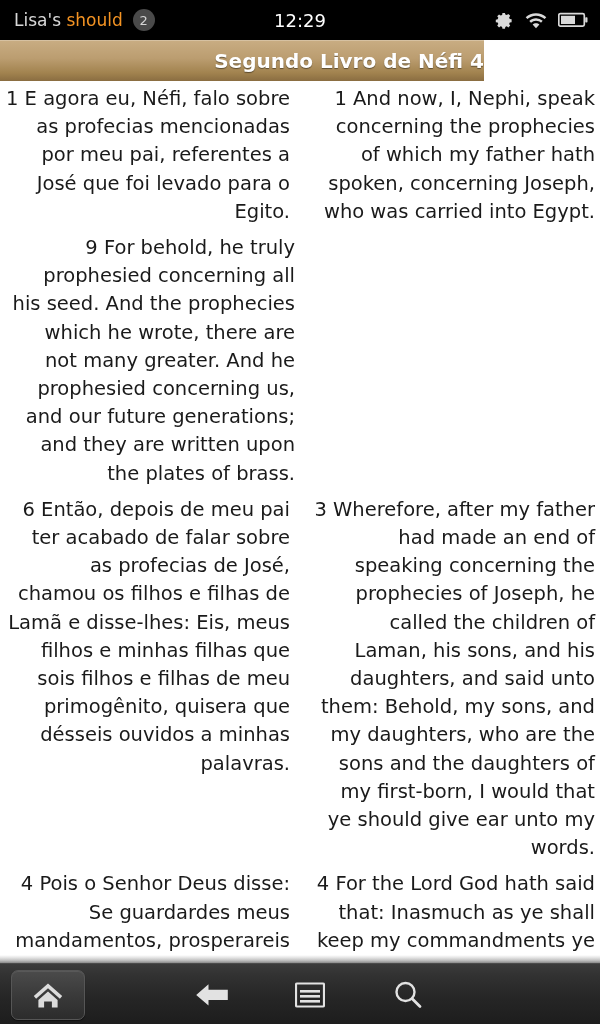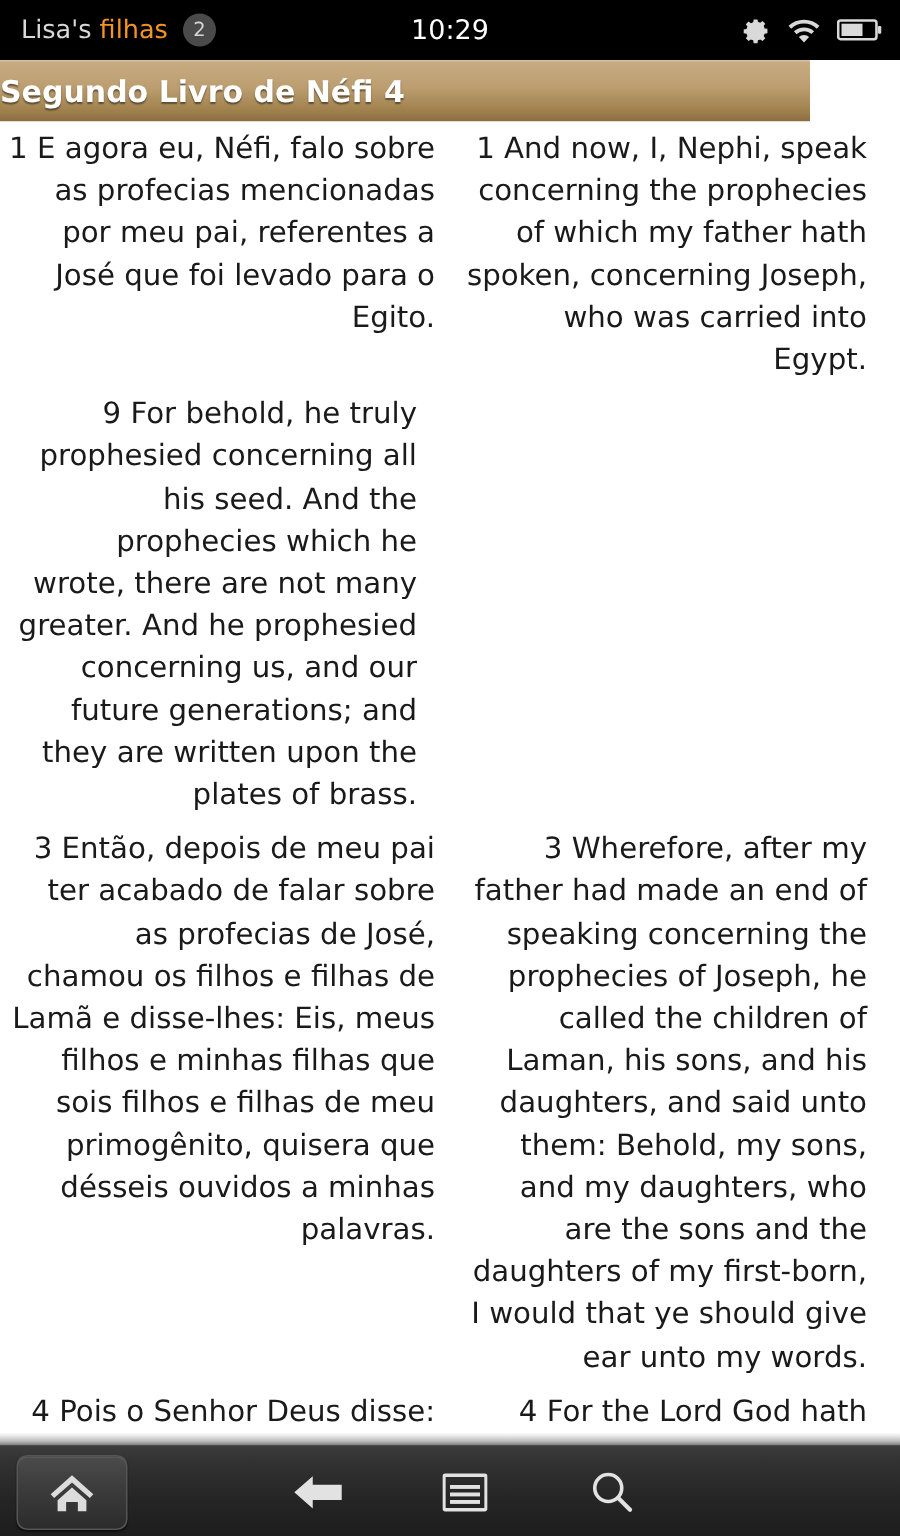--- a/index.html
+++ b/index.html
@@ -63,26 +63,26 @@
     align-items: center;
     gap: 11px;
     z-index: 2;
   }
   .status-right svg { display: block; }
 
   
   #title-bar {
     position: absolute;
     top: 40px; left: 0;
-    width: 540px;
+    width: 484px;
     height: 41px;
     background: linear-gradient(to bottom, #c9ad83 0%, #bb9d70 45%, #a2834f 80%, #8a6d41 100%);
     display: flex;
     align-items: center;
-    justify-content: flex-start;
+    justify-content: flex-end;
     box-shadow: inset 0 1px 0 rgba(255,255,255,0.25);
   }
   #title-bar .title-text {
     font-size: 20px;
     font-weight: bold;
     color: #ffffff;
     text-shadow: 0 1px 1px rgba(0,0,0,0.45);
     white-space: nowrap;
   }
 
@@ -100,21 +100,21 @@
     display: flex;
     width: 600px;
   }
   .col {
     box-sizing: border-box;
     width: 300px;
     padding: 0 6px 0 2px;
   }
   .col.right {
     padding-left: 7px;
-    padding-right: 18px;
+    padding-right: 1px;
   }
   .verse {
     font-size: 19.5px;
     line-height: 28.2px;
     color: #1a1a1a;
     margin: 4px;
     word-spacing: 0px;
     hyphens: none;
     text-align: right;
   }
@@ -169,24 +169,24 @@
     display: flex;
     align-items: center;
     justify-content: center;
   }
   .nav-icon-btn svg, #home-button svg { display: block; }
 </style>
 </head>
 <body>
 
 <div id="status-bar">
-  <span class="device-name"><span>Lisa's </span><span class="brand">filhas</span></span>
+  <span class="device-name"><span>Lisa's </span><span class="brand">should</span></span>
   <span class="notif-badge">2</span>
 
-  <span class="status-clock">10:29</span>
+  <span class="status-clock">12:29</span>
 
   <span class="status-right">
     <span>
       <svg width="19" height="19" viewBox="0 0 24 24">
         <path fill="#d9d9d9" d="M12 8.2a3.8 3.8 0 1 0 0 7.6 3.8 3.8 0 0 0 0-7.6zm0 5.9a2.1 2.1 0 1 1 0-4.2 2.1 2.1 0 0 1 0 4.2z"></path>
         <path fill="#d9d9d9" d="M21 13.6v-3.2l-2.4-.4a6.9 6.9 0 0 0-.8-1.9l1.4-2-2.3-2.3-2 1.4c-.6-.35-1.22-.62-1.9-.8L12.6 2.5H9.4l-.4 2.4c-.68.18-1.3.45-1.9.8l-2-1.4-2.3 2.3 1.4 2c-.35.6-.62 1.22-.8 1.9l-2.4.4v3.2l2.4.4c.18.68.45 1.3.8 1.9l-1.4 2 2.3 2.3 2-1.4c.6.35 1.22.62 1.9.8l.4 2.4h3.2l.4-2.4c.68-.18 1.3-.45 1.9-.8l2 1.4 2.3-2.3-1.4-2c.35-.6.62-1.22.8-1.9l2.4-.4z"></path>
       </svg>
     </span>
     <span>
       <svg width="22" height="17" viewBox="0 0 22 17">
@@ -219,21 +219,21 @@
           <p class="verse">1 And now, I, Nephi, speak concerning the prophecies of which my father hath spoken, concerning Joseph, who was carried into Egypt.</p>
         </div>
       </div>
       <div class="verse-row">
         <div class="col right">
           <p class="verse">9 For behold, he truly prophesied concerning all his seed.  And the prophecies which he wrote, there are not many greater.  And he prophesied concerning us, and our future generations; and they are written upon the plates of brass.</p>
         </div>
       </div>
       <div class="verse-row">
         <div class="col left">
-          <p class="verse">3 Então, depois de meu pai ter acabado de falar sobre as profecias de José, chamou os filhos e filhas de Lamã e disse-lhes: Eis, meus filhos e minhas filhas que sois filhos e filhas de meu primogênito, quisera que désseis ouvidos a minhas palavras.</p>
+          <p class="verse">6 Então, depois de meu pai ter acabado de falar sobre as profecias de José, chamou os filhos e filhas de Lamã e disse-lhes: Eis, meus filhos e minhas filhas que sois filhos e filhas de meu primogênito, quisera que désseis ouvidos a minhas palavras.</p>
         </div>
         <div class="col right">
           <p class="verse">3 Wherefore, after my father had made an end of speaking concerning the prophecies of Joseph, he called the children of Laman, his sons, and his daughters, and said unto them: Behold, my sons, and my daughters, who are the sons and the daughters of my first-born, I would that ye should give ear unto my words.</p>
         </div>
       </div>
       <div class="verse-row">
         <div class="col left">
           <p class="verse">4 Pois o Senhor Deus disse: Se guardardes meus mandamentos, prosperareis na terra; e se não guardardes meus mandamentos, sereis afastados de minha presença.</p>
         </div>
         <div class="col right">

